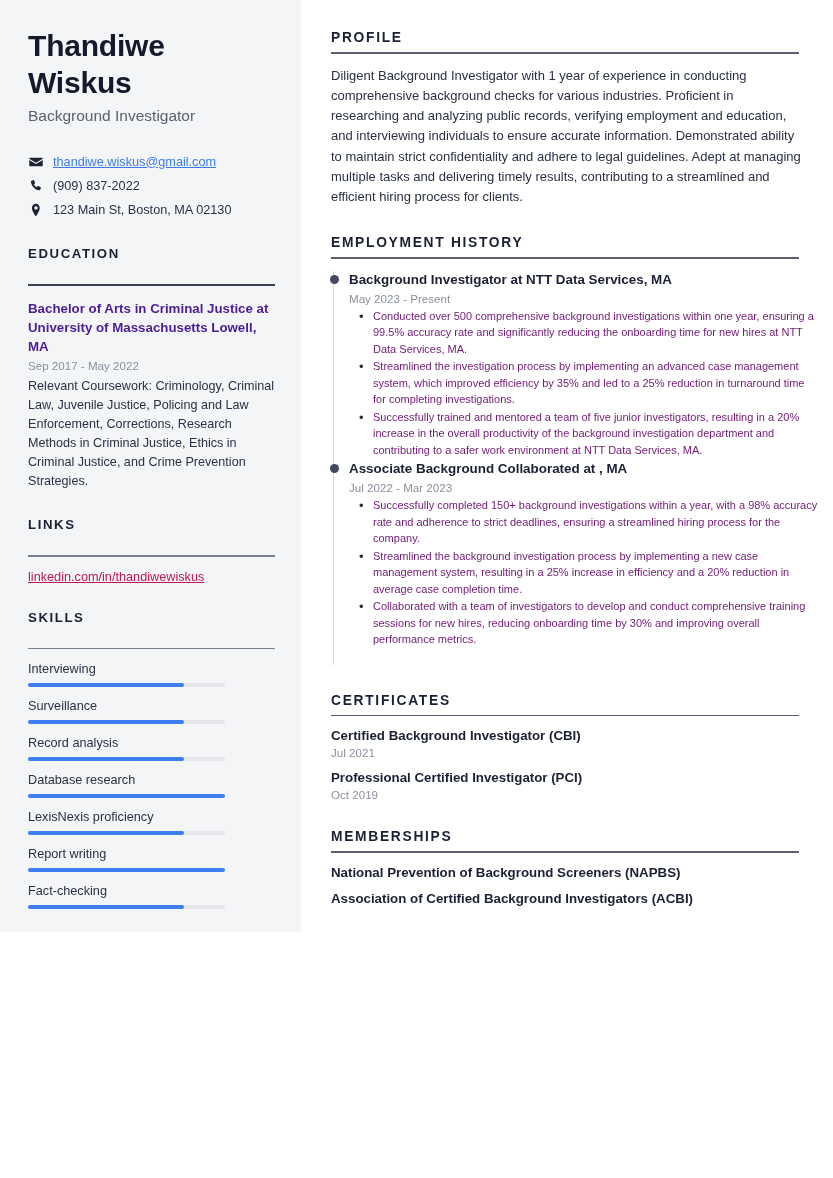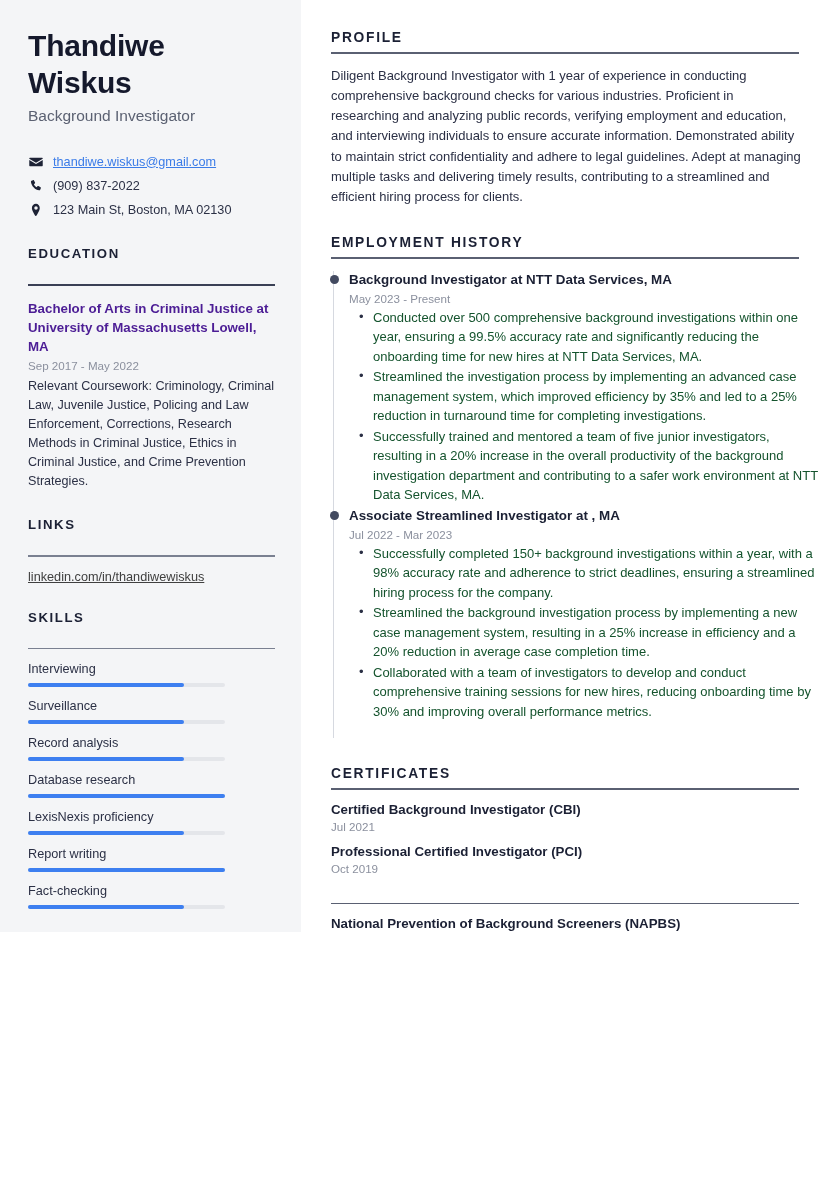--- a/index.html
+++ b/index.html
@@ -95,21 +95,21 @@
     margin-top: 2px;
   }
   .edu-desc {
     font-size: 12.6px;
     color: #2b3045;
     line-height: 1.52;
     margin-top: 5px;
   }
 
   .link-row { font-size: 12.7px; }
-  .link-row a { color: #404040; text-decoration: underline; }
+  .link-row a { color: #be185d; text-decoration: underline; }
 
   .skill { margin-bottom: 12px; }
   .skill-label {
     font-size: 12.7px;
     color: #2b3045;
     margin-bottom: 7px;
   }
   .bar {
     position: relative;
     height: 4px;
@@ -189,23 +189,23 @@
   .tl-date {
     font-size: 11.6px;
     color: #8b909e;
     margin-top: 2px;
     margin-bottom: 3px;
   }
   .tl-bullets { list-style: none; }
   .tl-bullets li {
     position: relative;
     padding-left: 24px;
-    font-size: 13px;
+    font-size: 11px;
     line-height: 1.5;
-    color: #14532d;
+    color: #701a75;
     width: 470px;
     margin-bottom: 1px;
   }
   .tl-bullets li:before {
     content: "\2022";
     position: absolute;
     left: 10px;
     top: -1px;
     color: #2b3045;
     font-size: 13px;
@@ -383,21 +383,21 @@
           <div class="tl-date">May 2023 - Present</div>
           <ul class="tl-bullets">
             <li>Conducted over 500 comprehensive background investigations within one year, ensuring a 99.5% accuracy rate and significantly reducing the onboarding time for new hires at NTT Data Services, MA.</li>
             <li>Streamlined the investigation process by implementing an advanced case management system, which improved efficiency by 35% and led to a 25% reduction in turnaround time for completing investigations.</li>
             <li>Successfully trained and mentored a team of five junior investigators, resulting in a 20% increase in the overall productivity of the background investigation department and contributing to a safer work environment at NTT Data Services, MA.</li>
           </ul>
         </div>
 
         <div class="tl-item last">
           <span class="tl-dot"></span>
-          <div class="tl-title">Associate Streamlined Investigator at , MA</div>
+          <div class="tl-title">Associate Background Collaborated at , MA</div>
           <div class="tl-date">Jul 2022 - Mar 2023</div>
           <ul class="tl-bullets">
             <li>Successfully completed 150+ background investigations within a year, with a 98% accuracy rate and adherence to strict deadlines, ensuring a streamlined hiring process for the company.</li>
             <li>Streamlined the background investigation process by implementing a new case management system, resulting in a 25% increase in efficiency and a 20% reduction in average case completion time.</li>
             <li>Collaborated with a team of investigators to develop and conduct comprehensive training sessions for new hires, reducing onboarding time by 30% and improving overall performance metrics.</li>
           </ul>
         </div>
 
       </div>
     </section>
@@ -410,20 +410,21 @@
         <div class="cert-title">Certified Background Investigator (CBI)</div>
         <div class="cert-date">Jul 2021</div>
       </div>
       <div class="cert-item">
         <div class="cert-title">Professional Certified Investigator (PCI)</div>
         <div class="cert-date">Oct 2019</div>
       </div>
     </section>
 
     <section class="m-sec">
+      <div class="m-sec-head">MEMBERSHIPS</div>
       <div class="m-rule"></div>
       <div class="mem-item">National Prevention of Background Screeners (NAPBS)</div>
       <div class="mem-item">Association of Certified Background Investigators (ACBI)</div>
     </section>
 
   </main>
 
 </div>
 
 </body></html>

